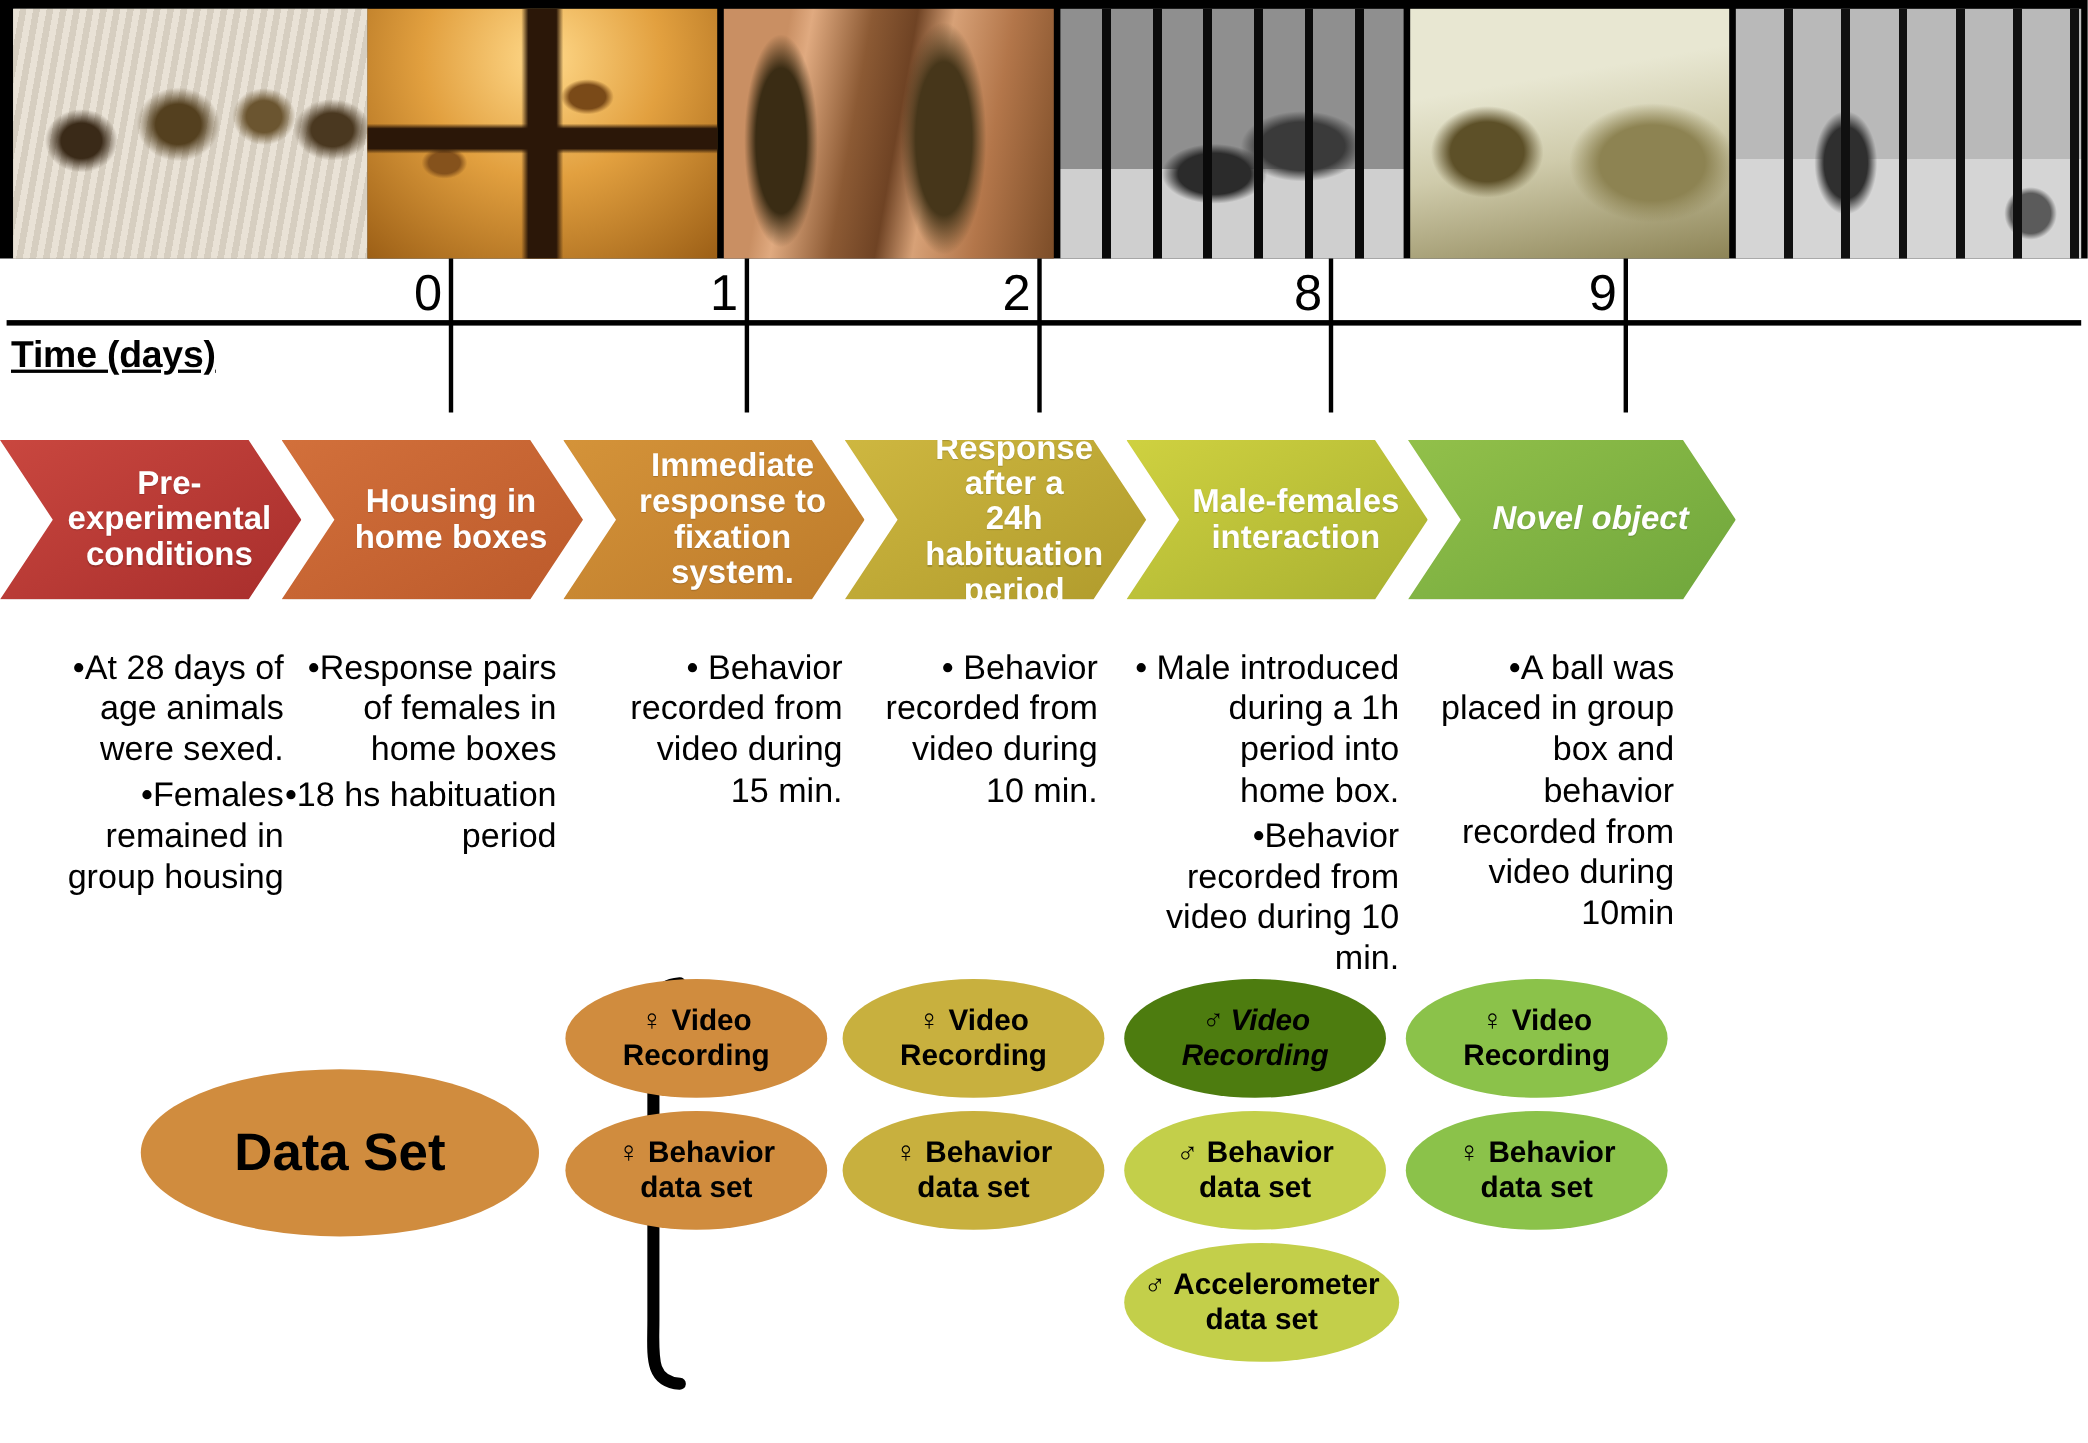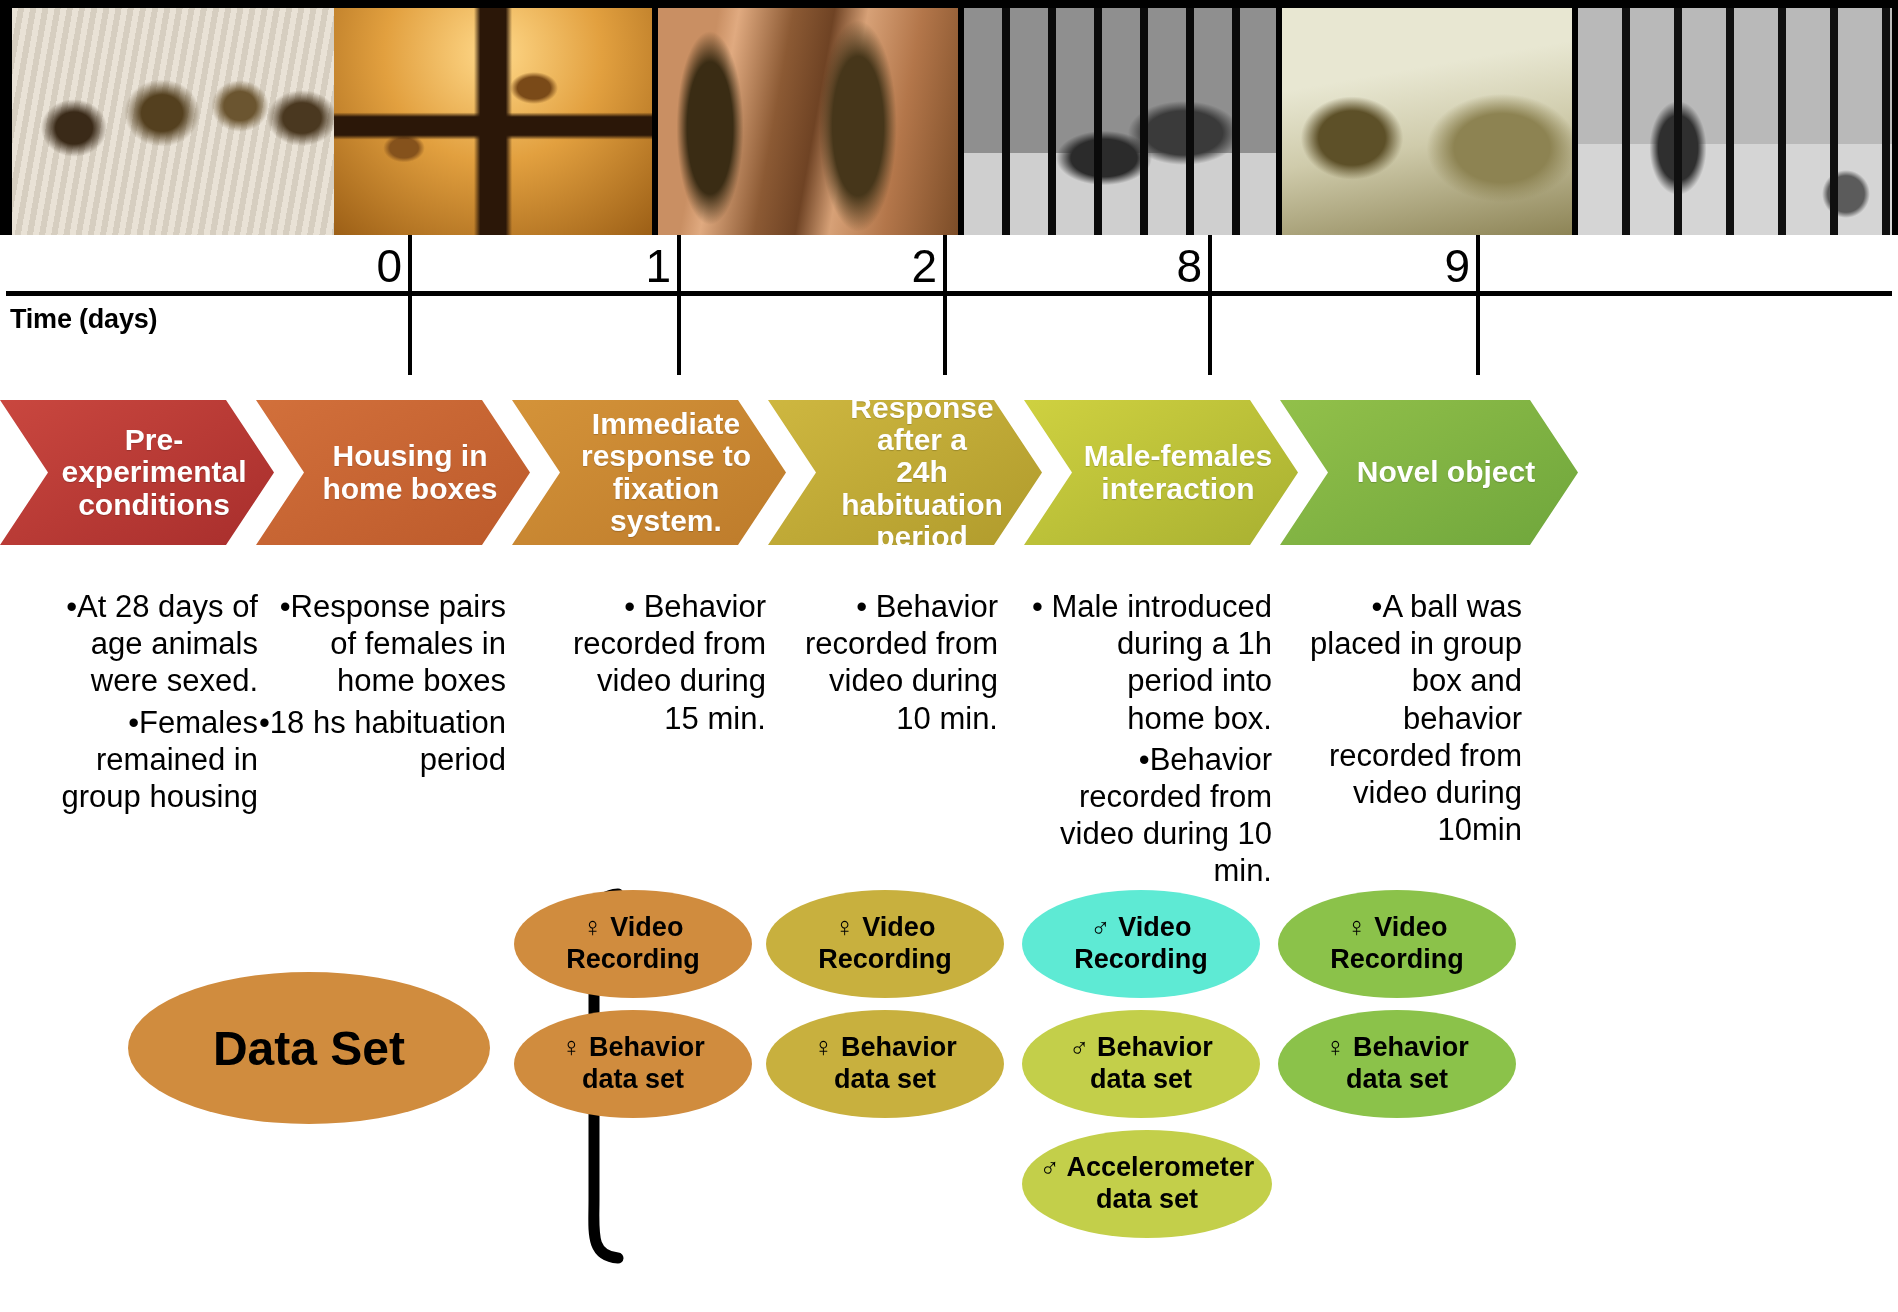--- a/index.html
+++ b/index.html
@@ -80,22 +80,23 @@
   }
 
   
   #timeline { position: absolute; left: 0; top: 235px; width: 1898px; height: 90px; }
   .tl-rowline {
     position: absolute; left: 6px; right: 6px; top: 56px;
     height: 5px; background: #000;
   }
   .tl-label {
     position: absolute; left: 10px; top: 304px;
-    font-size: 27px; font-weight: bold; color: #000;
+    font-size: 34px; font-weight: bold; color: #000;
     letter-spacing: -0.2px;
+    text-decoration: underline;
   }
   .tl-tick {
     position: absolute; width: 4px; background: #000;
   }
   .tl-num {
     position: absolute; font-size: 46px; color: #000;
     font-family: "Liberation Sans", sans-serif;
     transform: translateX(-100%);
   }
 
@@ -196,21 +197,21 @@
     </div>
     <div class="chevron" style="left: 768px; width: 274px; background: linear-gradient(150deg, rgb(206, 183, 64) 0%, rgb(176, 155, 44) 100%); z-index: 7;">
       <div class="chevron-label">Response after a
 24h habituation
 period</div>
     </div>
     <div class="chevron" style="left: 1024px; width: 274px; background: linear-gradient(150deg, rgb(207, 209, 64) 0%, rgb(168, 176, 49) 100%); z-index: 6;">
       <div class="chevron-label">Male-females
 interaction</div>
     </div>
-    <div class="chevron" style="left: 1280px; width: 298px; background: linear-gradient(150deg, rgb(146, 192, 74) 0%, rgb(111, 166, 60) 100%); z-index: 5;">
+    <div class="chevron" style="left: 1280px; width: 298px; background: linear-gradient(150deg, rgb(146, 192, 74) 0%, rgb(111, 166, 60) 100%); z-index: 5; font-style: italic;">
       <div class="chevron-label">Novel object</div>
     </div>
   </div>
 
 <div id="bullets">
     <div class="bullet-col" style="left: 8px; width: 250px;">
       <div class="bullet-item">•At 28 days of age animals were sexed.</div>
       <div class="bullet-item">•Females remained in group housing</div>
     </div>
     <div class="bullet-col" style="left: 258px; width: 248px;">
@@ -241,21 +242,21 @@
              C34 188, 46 194, 46 220 L46 310 C46 342, 42 366, 70 368" fill="none" stroke="#000" stroke-width="11" stroke-linecap="round" stroke-linejoin="round"></path>
   </svg>
 <div class="ds-oval" style="left: 514px; top: 10px; width: 238px; height: 108px; background: rgb(208, 140, 62);"><span>♀ Video
 Recording</span></div>
     <div class="ds-oval" style="left: 514px; top: 130px; width: 238px; height: 108px; background: rgb(208, 140, 62);"><span>♀ Behavior
 data set</span></div>
     <div class="ds-oval" style="left: 766px; top: 10px; width: 238px; height: 108px; background: rgb(200, 176, 62);"><span>♀ Video
 Recording</span></div>
     <div class="ds-oval" style="left: 766px; top: 130px; width: 238px; height: 108px; background: rgb(200, 176, 62);"><span>♀ Behavior
 data set</span></div>
-    <div class="ds-oval" style="left: 1022px; top: 10px; width: 238px; height: 108px; background: #5eead4;"><span>♂ Video
+    <div class="ds-oval" style="left: 1022px; top: 10px; width: 238px; height: 108px; background: #4d7c0f; font-style: italic;"><span>♂ Video
 Recording</span></div>
     <div class="ds-oval" style="left: 1022px; top: 130px; width: 238px; height: 108px; background: rgb(195, 207, 74);"><span>♂ Behavior
 data set</span></div>
     <div class="ds-oval" style="left: 1022px; top: 250px; width: 250px; height: 108px; background: rgb(195, 207, 74);"><span>♂ Accelerometer
 data set</span></div>
     <div class="ds-oval" style="left: 1278px; top: 10px; width: 238px; height: 108px; background: rgb(139, 194, 74);"><span>♀ Video
 Recording</span></div>
     <div class="ds-oval" style="left: 1278px; top: 130px; width: 238px; height: 108px; background: rgb(139, 194, 74);"><span>♀ Behavior
 data set</span></div>
   </div>

